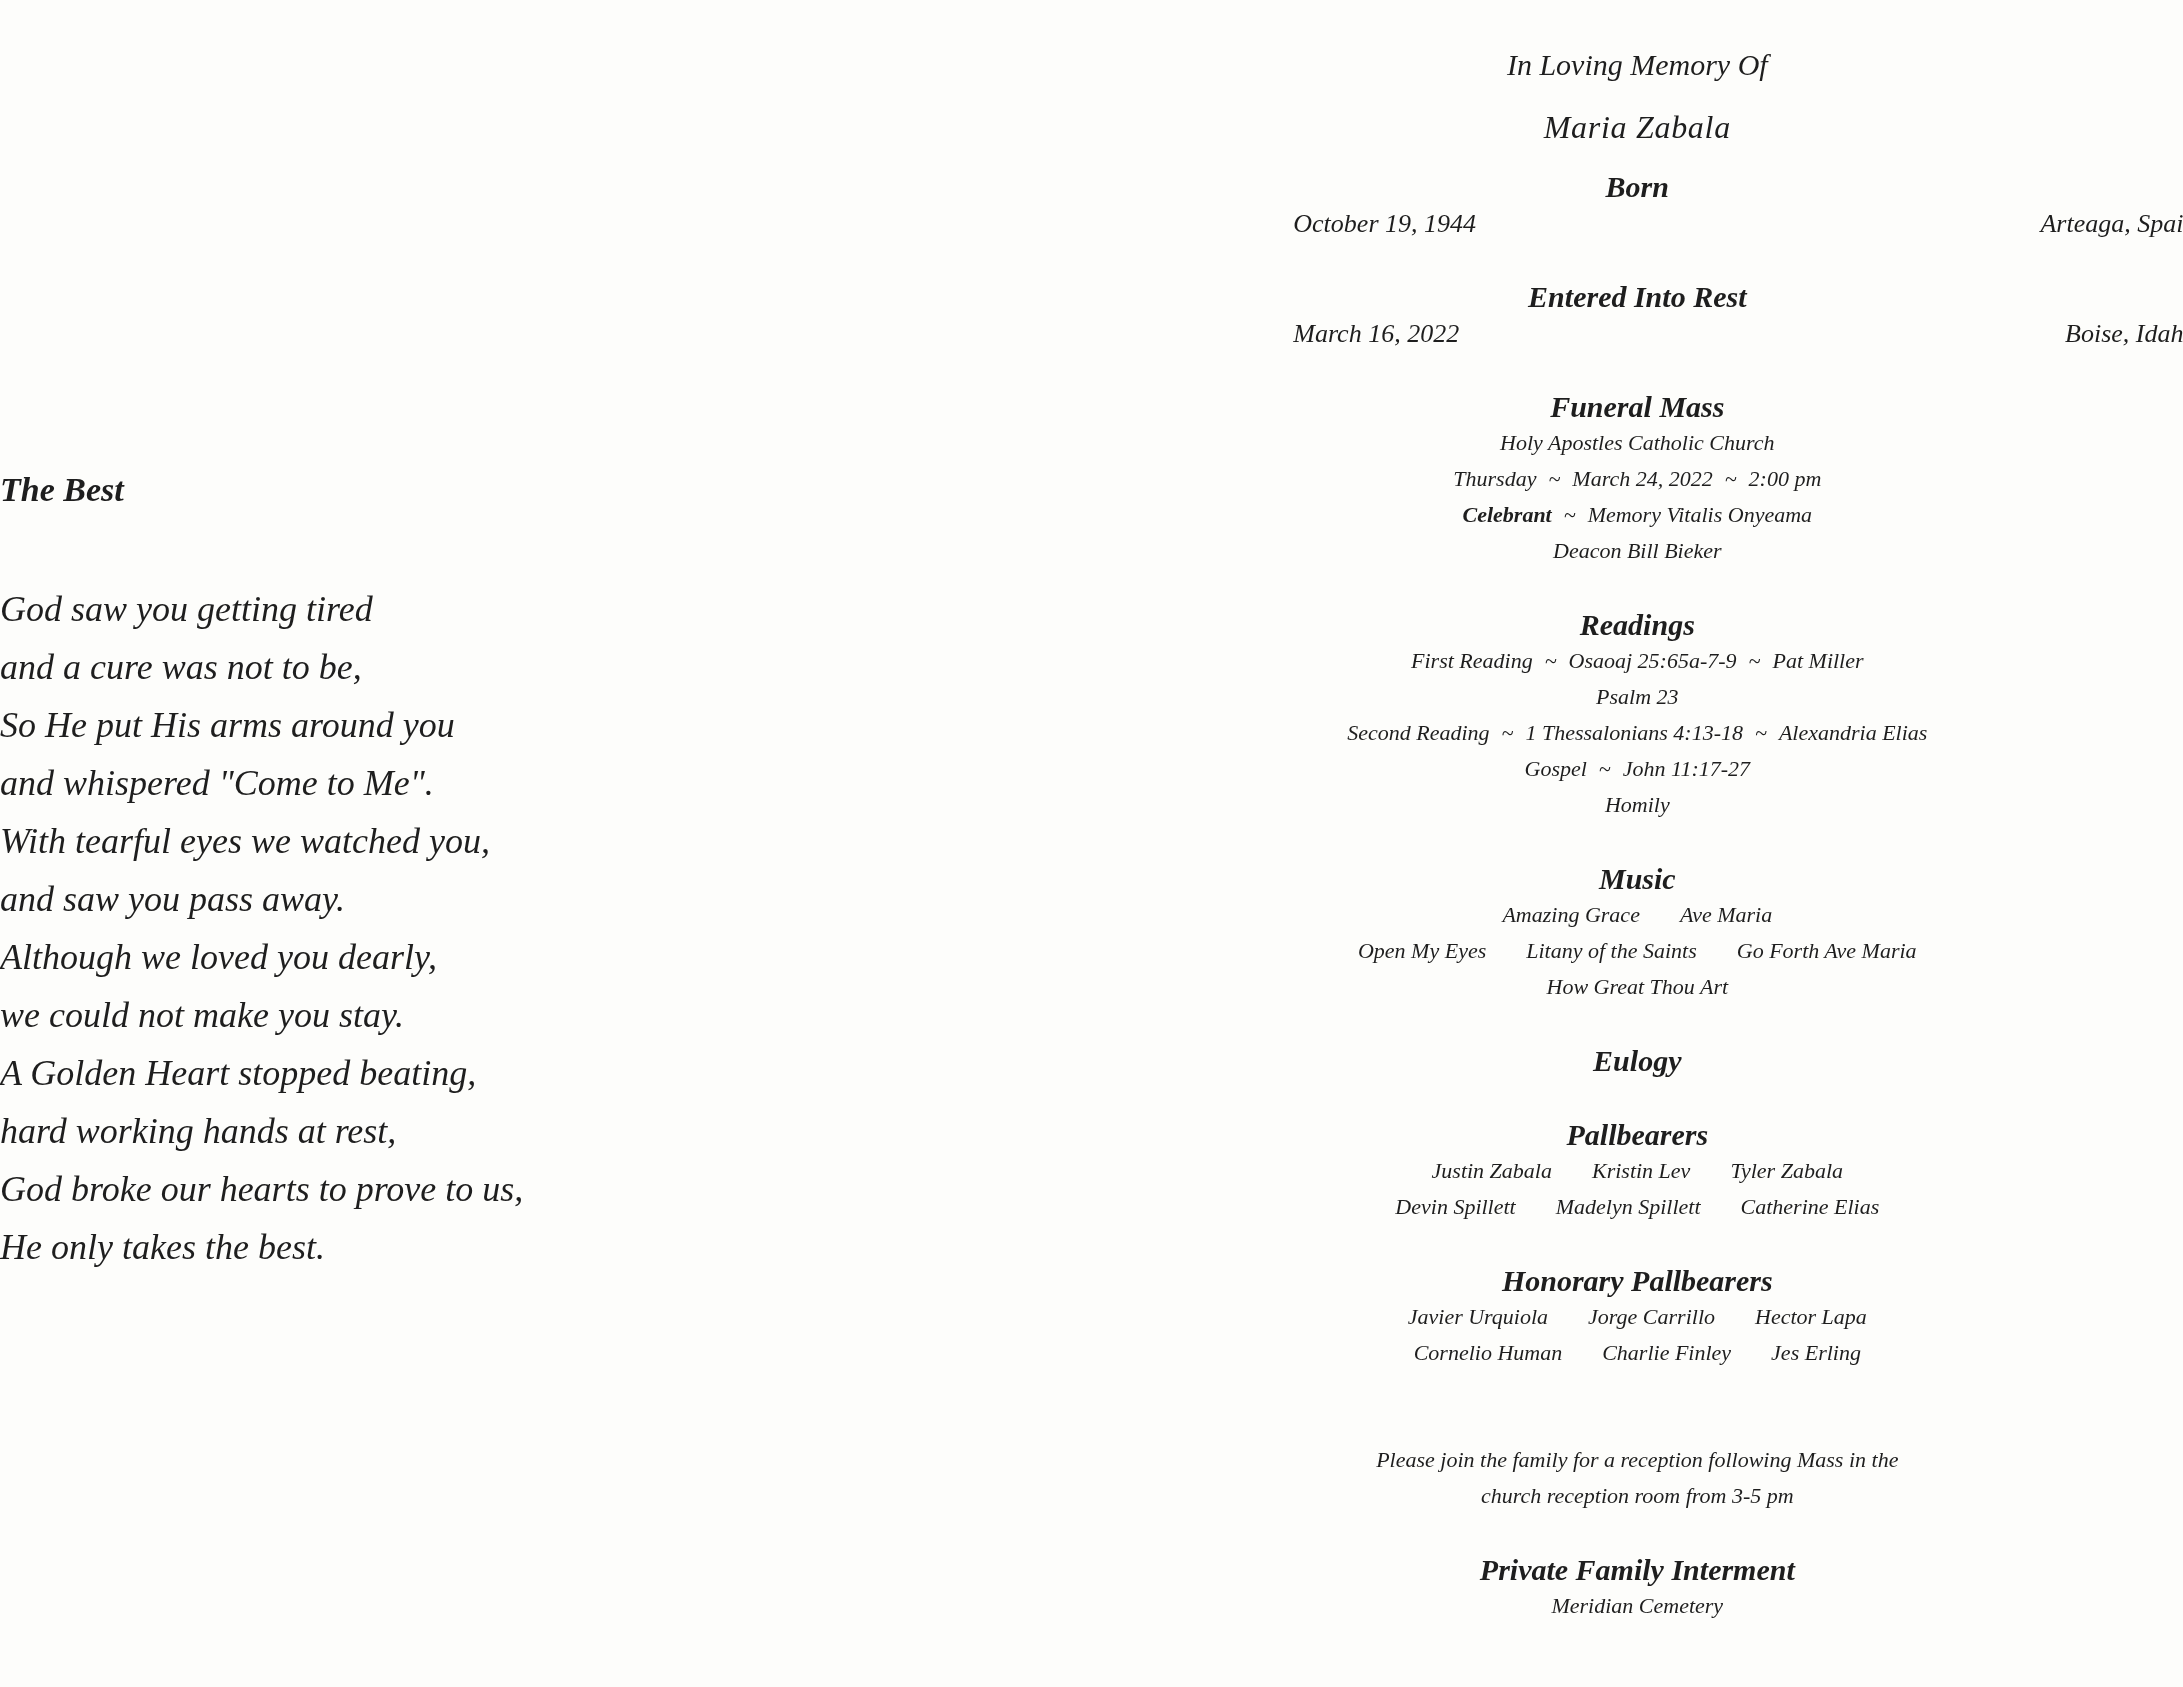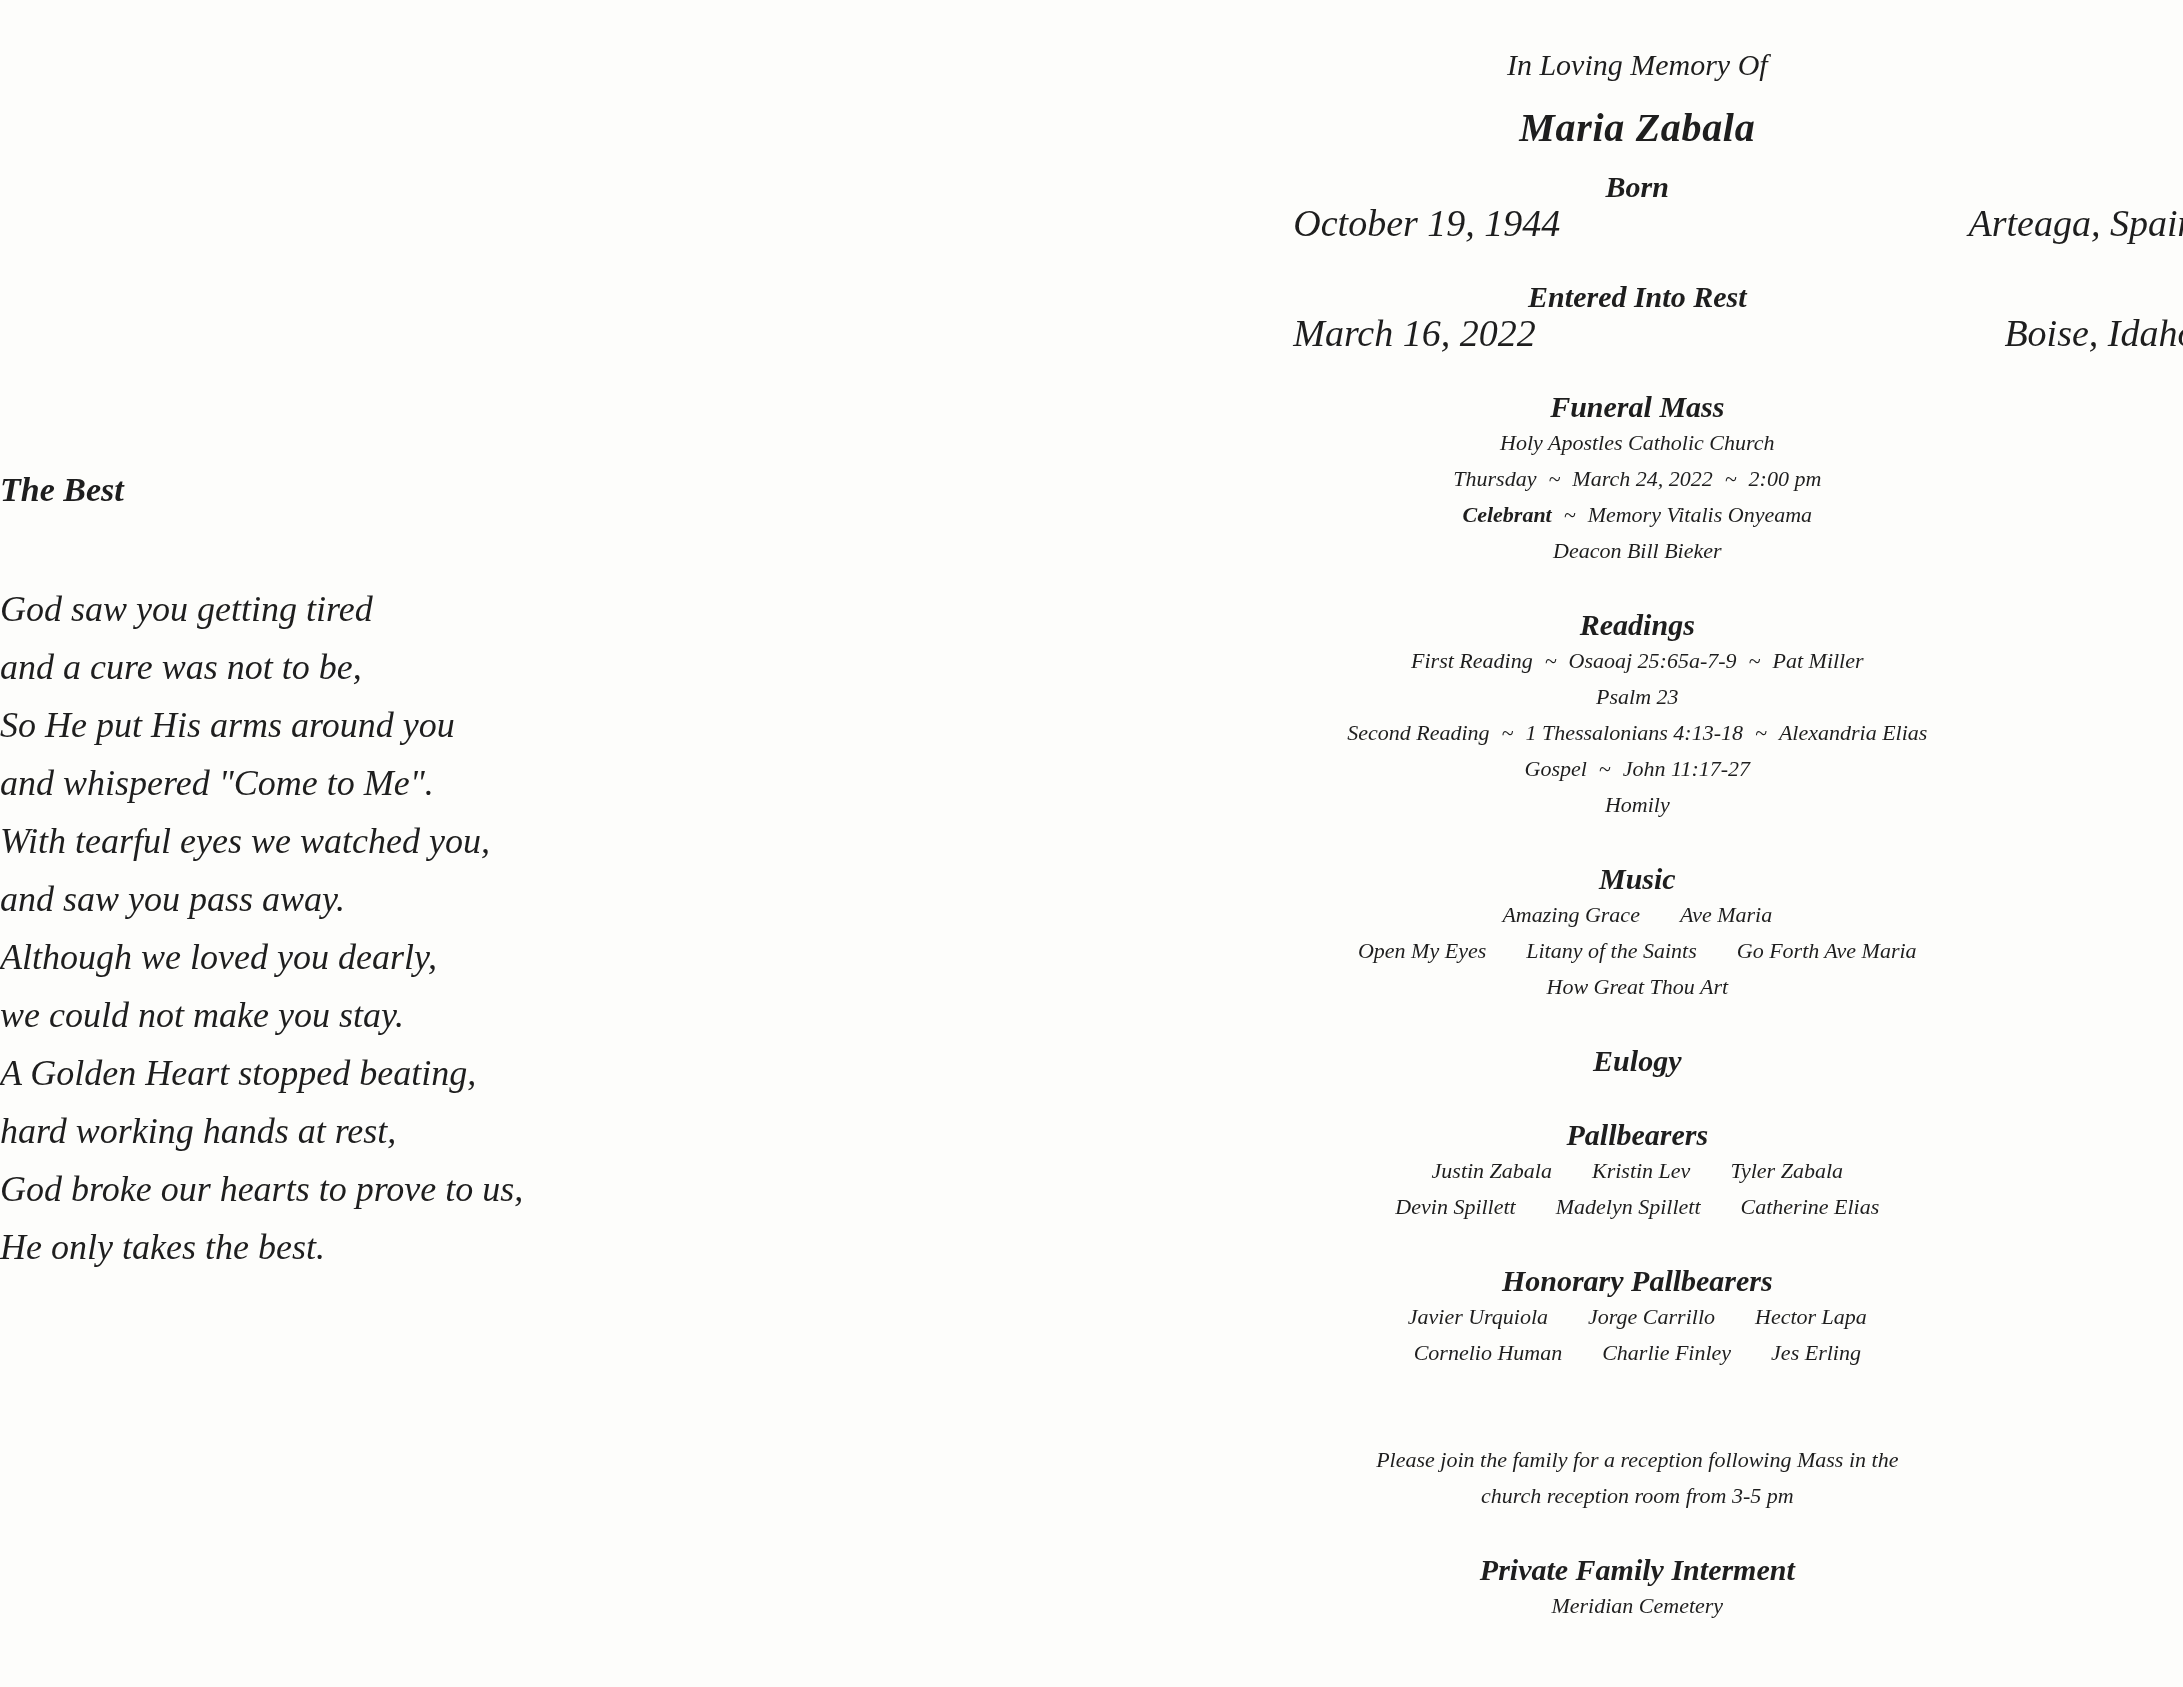--- a/index.html
+++ b/index.html
@@ -30,29 +30,29 @@
     }
 
     .memorial {
       position: absolute; left: 0; top: 38px; width: 1092px;
       font-family: "Liberation Serif", serif;
       font-style: italic;
       text-align: center;
       transform: translateX(-0.7px);
     }
     .intro { font-size: 30px; line-height: 53px; margin: 0; }
-    .name { font-size: 40px; font-weight: bold; line-height: 73px; margin: 0 0 4px 0; letter-spacing: 0.7px; }
+    .name { font-size: 32px; font-weight: normal; line-height: 73px; margin: 0 0 4px 0; letter-spacing: 0.7px; }
     .heading { font-size: 30px; font-weight: bold; line-height: 37px; margin: 0; }
     .line { font-size: 22px; line-height: 36px; margin: 0; white-space: pre; }
     .gap-s { height: 36px; }
     .gap-m { height: 37px; }
     .gap-l { height: 71px; }
 
     .split-row {
-      position: relative; height: 37px; font-size: 38px; line-height: 37px;
+      position: relative; height: 37px; font-size: 26px; line-height: 37px;
     }
     .split-row .l { position: absolute; left: 202px; }
     .split-row .r { position: absolute; right: -13.2px; }
 
     .sep { display: inline-block; padding: 0 12px; }
     .b { font-weight: bold; }
     .tab { display: inline-block; width: 40px; }
   </style>
 </head>
 <body>

